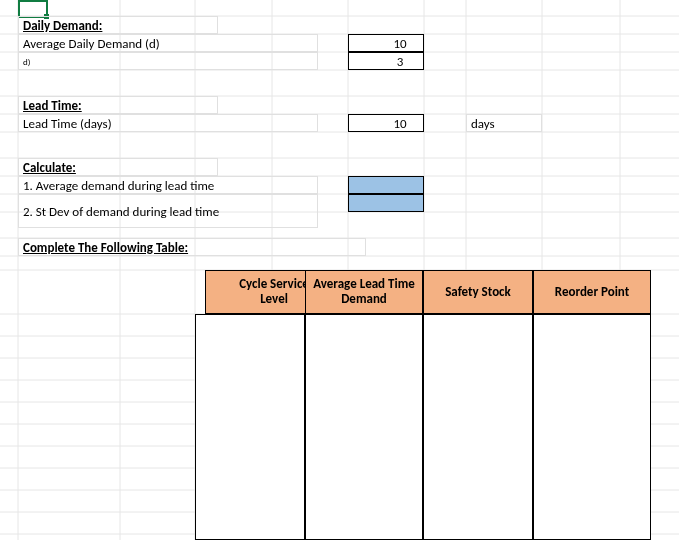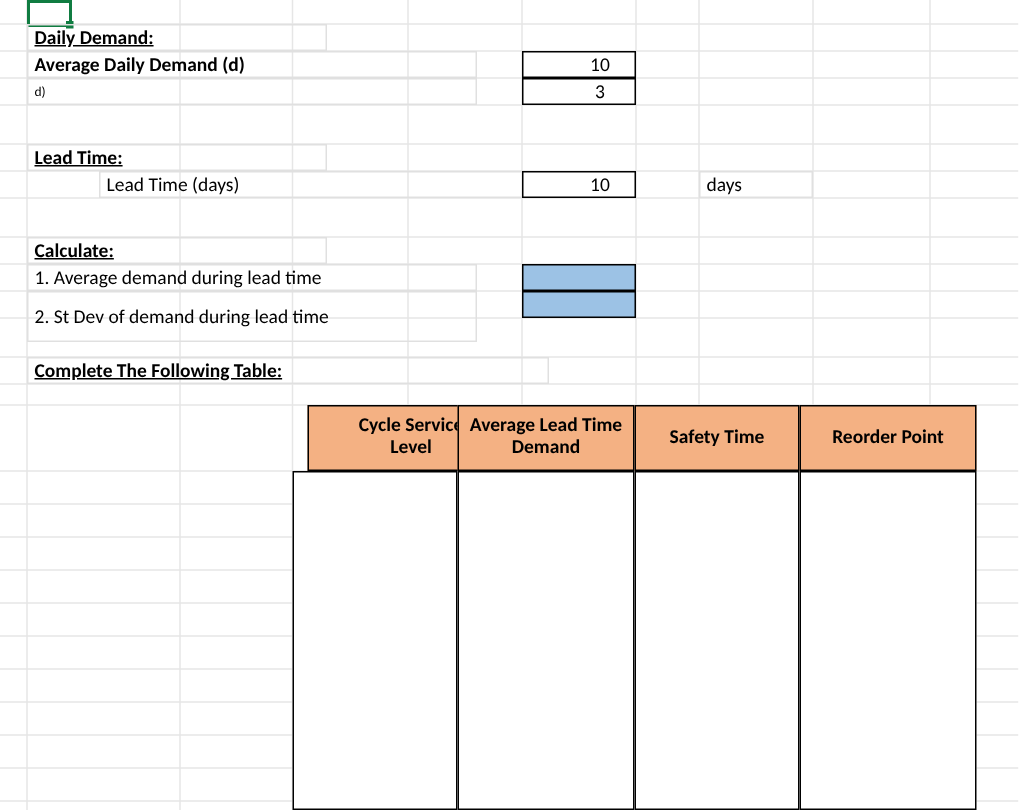--- a/index.html
+++ b/index.html
@@ -76,47 +76,47 @@
 </style>
 </head>
 <body>
 
 <div class="grid">
 
   <div class="cursor-selection"></div>
 
   <div class="cell bold underline" style="left:18px; top:16px; width:200px; height:18px;">Daily Demand:</div>
 
-  <div class="cell" style="left:18px; top:34px; width:300px; height:18px;font-weight:bold;">Average Daily Demand (d)</div>
+  <div class="cell" style="left:18px; top:34px; width:300px; height:18px;">Average Daily Demand (d)</div>
   <div class="cell input-box center" style="left:348px; top:34px; width:76px; height:18px;">10</div>
 
   <div class="cell" style="left:18px; top:52px; width:300px; height:18px;">
       <sub>d)</sub>
   </div>
   <div class="cell input-box center" style="left:348px; top:52px; width:76px; height:18px;">3</div>
 
   <div class="cell bold underline" style="left:18px; top:96px; width:200px; height:18px;">Lead Time:</div>
 
-  <div class="cell" style="left:18px; top:114px; width:300px; height:18px;margin-left:48px;">Lead Time (days)</div>
+  <div class="cell" style="left:18px; top:114px; width:300px; height:18px;">Lead Time (days)</div>
   <div class="cell input-box center" style="left:348px; top:114px; width:76px; height:18px;">10</div>
   <div class="cell" style="left:466px; top:114px; width:76px; height:18px;">days</div>
 
   <div class="cell bold underline" style="left:18px; top:158px; width:200px; height:18px;">Calculate:</div>
 
   <div class="cell" style="left:18px; top:176px; width:300px; height:18px;">1. Average demand during lead time</div>
   <div class="cell calc-box" style="left:348px; top:176px; width:76px; height:18px;"></div>
 
   <div class="cell" style="left:18px; top:194px; width:300px; height:34px;">2. St Dev of demand during lead time</div>
   <div class="cell calc-box" style="left:348px; top:194px; width:76px; height:18px;"></div>
 
   <div class="cell bold underline" style="left:18px; top:238px; width:348px; height:18px;">Complete The Following Table:</div>
 
   <div class="cell header-cell" style="left:205px; top:270px; width:110px; height:44px;padding-left:32px;">Cycle Service Level</div>
   <div class="cell header-cell" style="left:305px; top:270px; width:118px; height:44px;">Average Lead Time Demand</div>
-  <div class="cell header-cell" style="left:423px; top:270px; width:110px; height:44px;">Safety Time</div>
+  <div class="cell header-cell" style="left:423px; top:270px; width:110px; height:44px;">Safety Stock</div>
   <div class="cell header-cell" style="left:533px; top:270px; width:118px; height:44px;">Reorder Point</div>
 
   <div class="cell table-cell" style="left:195px; top:314px; width:110px; height:226px;"></div>
   <div class="cell table-cell" style="left:305px; top:314px; width:118px; height:226px;"></div>
   <div class="cell table-cell" style="left:423px; top:314px; width:110px; height:226px;"></div>
   <div class="cell table-cell" style="left:533px; top:314px; width:118px; height:226px;"></div>
 
 </div>
 
 <svg width="679" height="540" style="position:absolute;top:0;left:0;pointer-events:none;z-index:-1">

